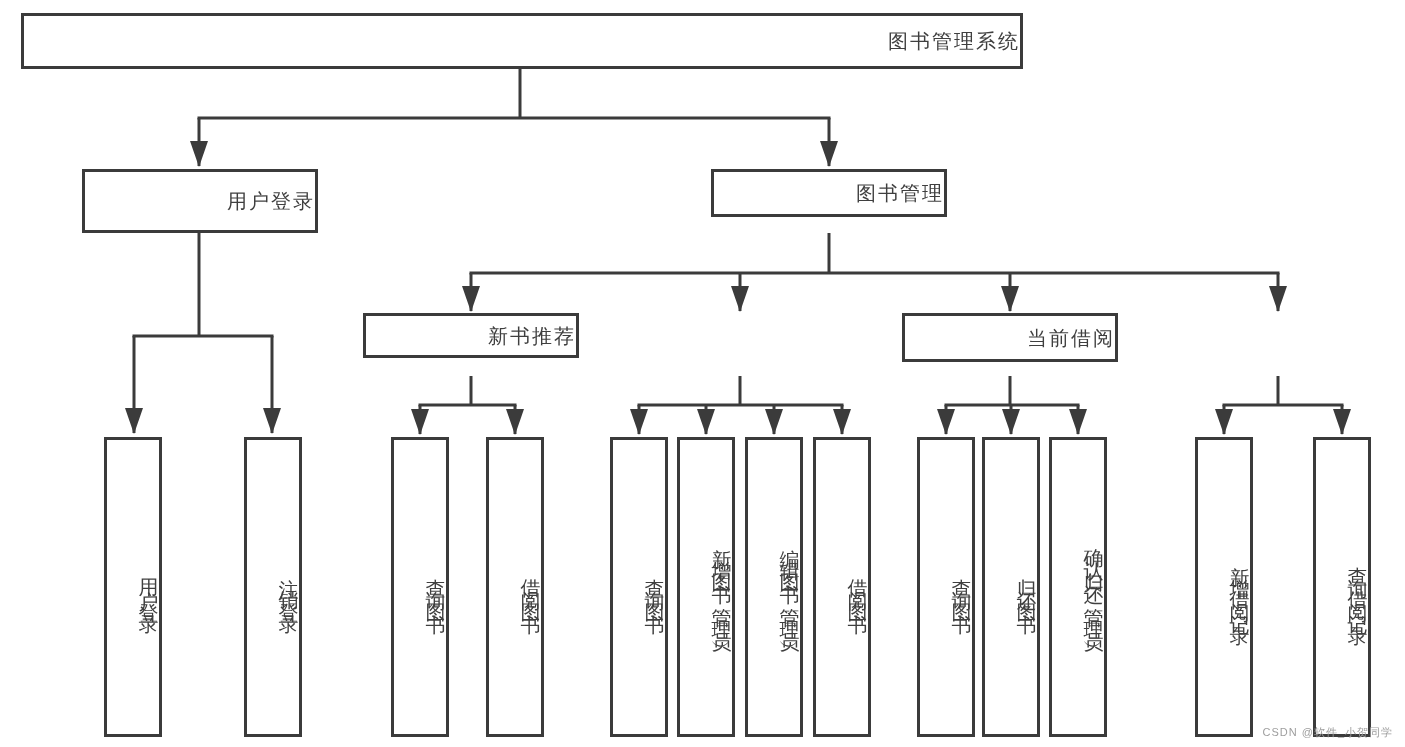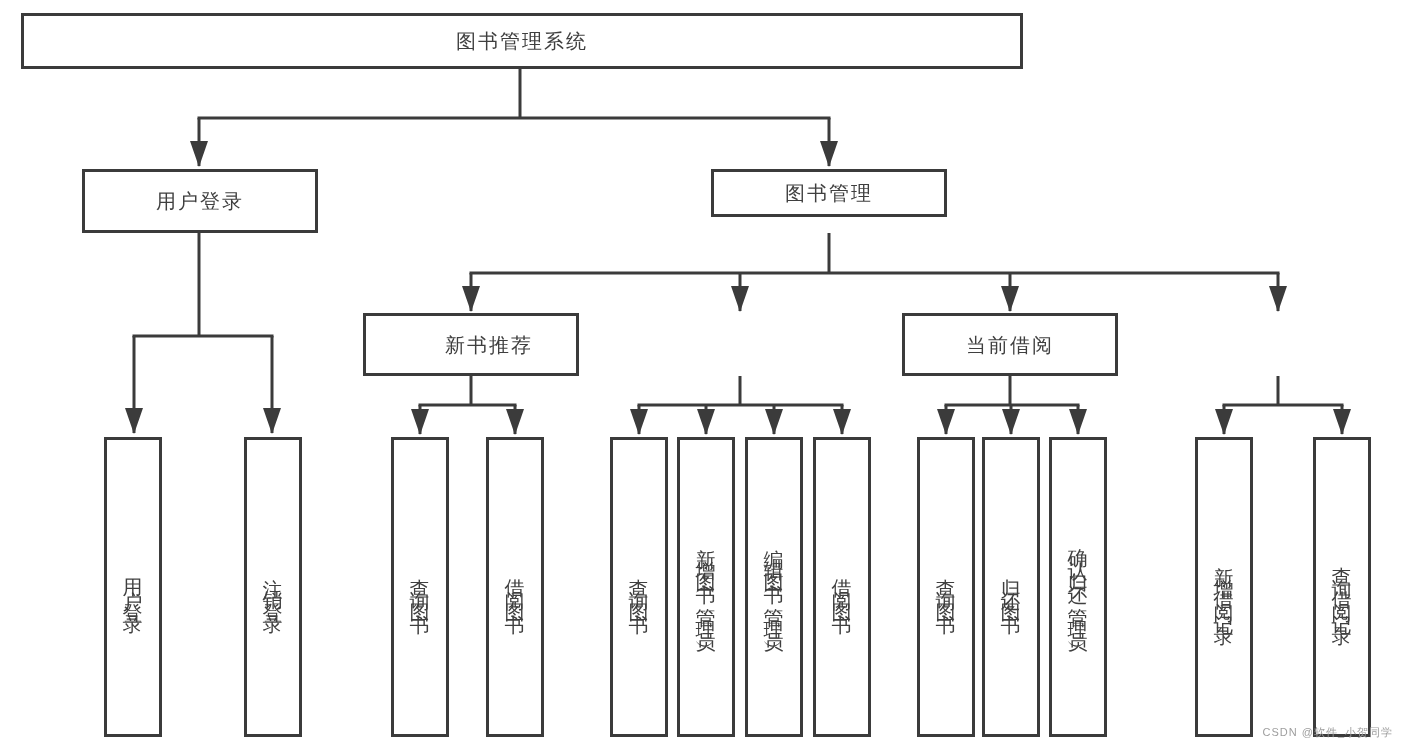--- a/index.html
+++ b/index.html
@@ -17,42 +17,42 @@
     font-family:"Liberation Sans","DejaVu Sans",sans-serif;
   }
   .connectors{position:absolute;left:0;top:0;}
   .node{
     position:absolute;
     box-sizing:border-box;
     border:3px solid var(--line);
     background:var(--bg);
     display:flex;
     align-items:center;
-    justify-content:center;
+    justify-content:flex-end;
     color:var(--text);
     font-size:20px;
     letter-spacing:2px;
     line-height:1;
   }
   .node .vtext{
     writing-mode:vertical-lr;
     text-orientation:mixed;
     letter-spacing:12px;
     font-size:20px;
     line-height:1;
   }
   
   .n-root {left:21px;  top:13px;  width:1002px; height:56px;}
   
   .n-l2a  {left:82px;  top:169px; width:236px;  height:64px;}
   .n-l2b  {left:711px; top:169px; width:236px;  height:48px;}
   
-  .n-l3a  {left:363px; top:313px; width:216px;  height:63px;padding-left:36px;}
+  .n-l3a  {left:363px; top:313px; width:216px;  height:45px;padding-left:36px;}
   .n-l3b  {left:632px; top:313px; width:216px;  height:63px;}
-  .n-l3c  {left:902px; top:313px; width:216px;  height:63px;}
+  .n-l3c  {left:902px; top:313px; width:216px;  height:49px;}
   .n-l3d  {left:1170px;top:313px; width:216px;  height:63px;}
   
   .leaf   {top:437px; width:58px; height:300px;}
   .f-a1{left:104px;} .f-a2{left:244px;}
   .f-b1{left:391px;} .f-b2{left:486px;}
   .f-c1{left:610px;} .f-c2{left:677px;} .f-c3{left:745px;} .f-c4{left:813px;}
   .f-d1{left:917px;} .f-d2{left:982px;} .f-d3{left:1049px;}
   .f-e1{left:1195px;} .f-e2{left:1313px;}
   .watermark{
     position:absolute;

